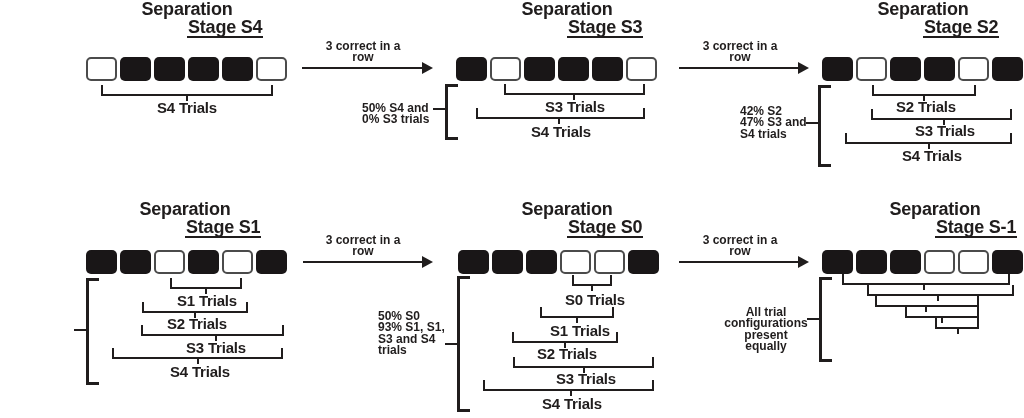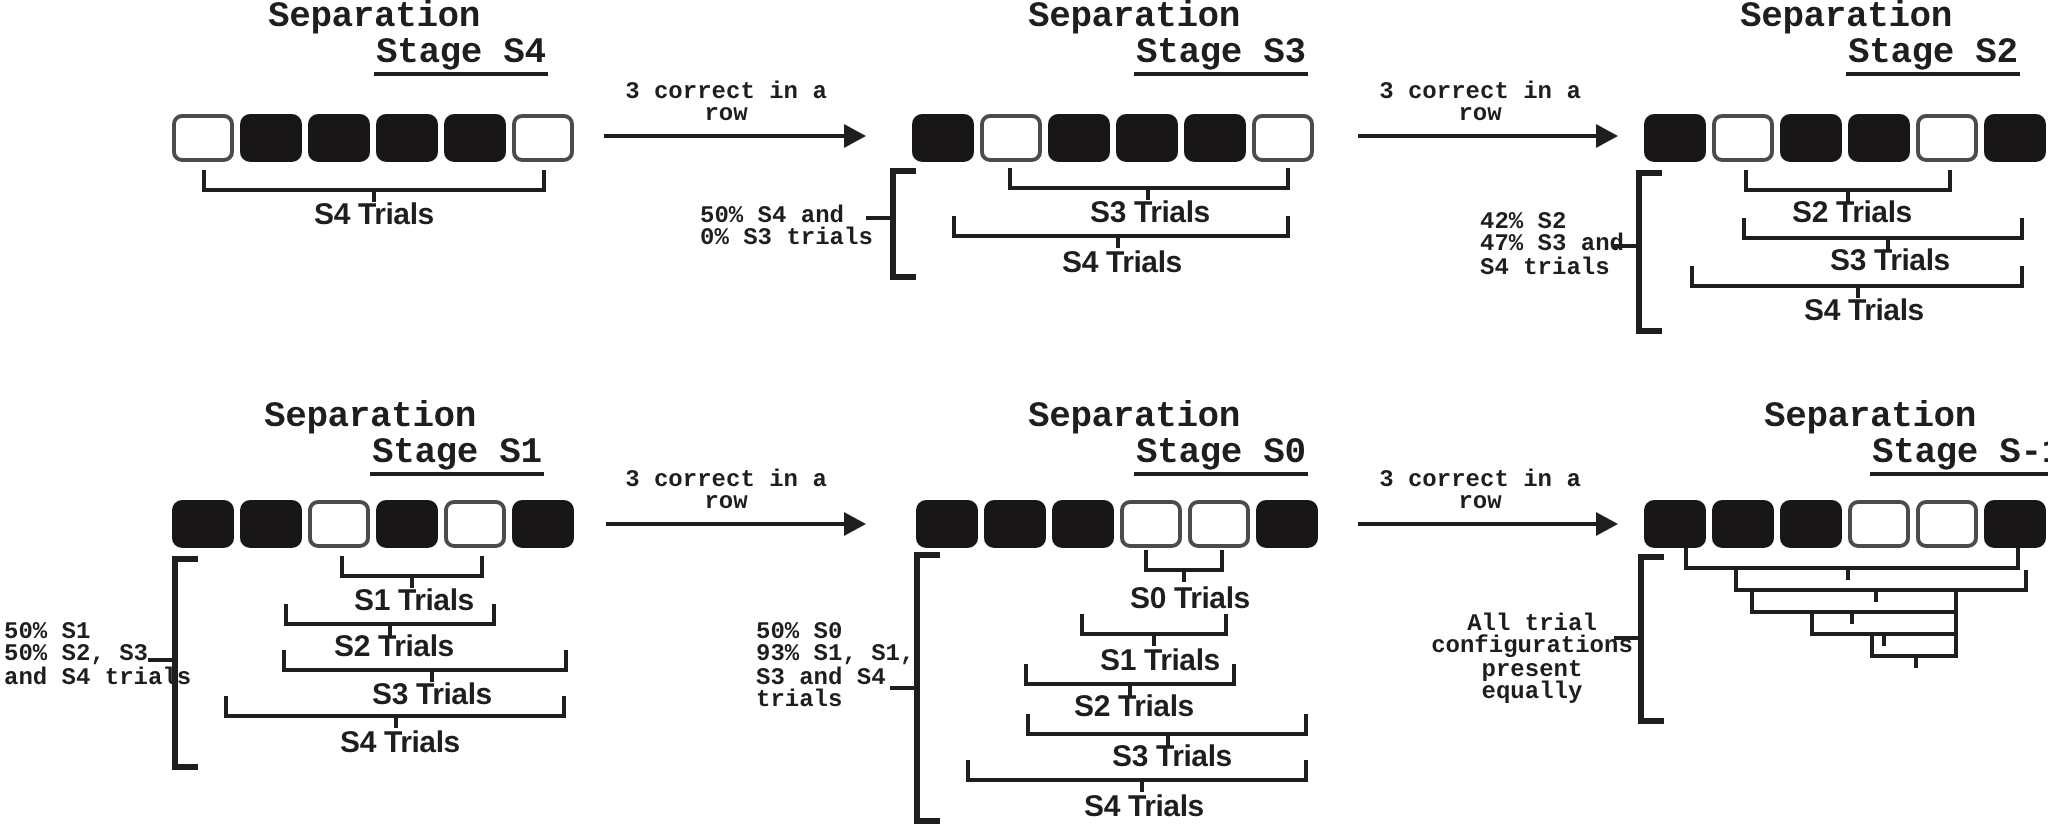--- a/index.html
+++ b/index.html
@@ -2,21 +2,21 @@
 <html><head>
 <meta charset="utf-8">
 <style>
   html,body{margin:0;padding:0;background:#fff;}
   #canvas{
     position:relative;width:1024px;height:418px;background:#fff;
     font-family:"Liberation Sans",sans-serif;color:var(--ink,#201d1d);
     overflow:hidden;
   }
   #canvas div{position:absolute;box-sizing:border-box;}
-  #canvas .flow > div{position:static;font-family:Liberation Mono, monospace;}
+  #canvas .flow > div{position:static;}
   .box{width:31px;height:24px;border-radius:5px;}
   .box.black{background:var(--boxfill,#191617);}
   .box.white{background:#fff;border:2px solid var(--boxedge,#4b4b4b);}
   .ln{background:var(--ink,#201d1d);}
   .head{width:0;height:0;background:none;
     border-left:11px solid var(--ink,#201d1d);
     border-top:6px solid transparent;border-bottom:6px solid transparent;}
   .title{width:200px;text-align:center;font-weight:bold;font-size:18px;
     line-height:15.5px;letter-spacing:-0.2px;white-space:nowrap;}
   .title .t2{margin-top:2px;}
@@ -68,21 +68,21 @@
     <div class="ln" style="left: 504px; top: 93px; width: 141px; height: 2px;"></div>
     <div class="ln" style="left: 504px; top: 84px; width: 2px; height: 11px;"></div>
     <div class="ln" style="left: 643px; top: 84px; width: 2px; height: 11px;"></div>
     <div class="ln" style="left: 573px; top: 95px; width: 2px; height: 5px;"></div>
     <div class="blabel" style="left: 515px; top: 100px;">S3 Trials</div>
     <div class="ln" style="left: 476px; top: 117px; width: 169px; height: 2px;"></div>
     <div class="ln" style="left: 476px; top: 108px; width: 2px; height: 11px;"></div>
     <div class="ln" style="left: 643px; top: 108px; width: 2px; height: 11px;"></div>
     <div class="ln" style="left: 558px; top: 119px; width: 2px; height: 5px;"></div>
     <div class="blabel" style="left: 501px; top: 125px;">S4 Trials</div>
-    <div class="side flow" style="left: 350px; top: 103px;">
+    <div class="side flow" style="left: 362px; top: 103px;">
       <div>50% S4 and</div>
       <div>0% S3 trials</div>
     </div>
     <div class="ln" style="left: 445px; top: 84px; width: 2.5px; height: 55px;"></div>
     <div class="ln" style="left: 445px; top: 84px; width: 13px; height: 2.5px;"></div>
     <div class="ln" style="left: 445px; top: 137px; width: 13px; height: 2.5px;"></div>
     <div class="ln" style="left: 433px; top: 108px; width: 12px; height: 2px;"></div>
     <div class="title flow" style="left: 823px; top: 2px;">
       <div class="t1">Separation</div>
       <div class="t2">
@@ -144,25 +144,20 @@
     <div class="ln" style="left: 141px; top: 334px; width: 143px; height: 2px;"></div>
     <div class="ln" style="left: 141px; top: 325px; width: 2px; height: 11px;"></div>
     <div class="ln" style="left: 282px; top: 325px; width: 2px; height: 11px;"></div>
     <div class="ln" style="left: 215px; top: 336px; width: 2px; height: 5px;"></div>
     <div class="blabel" style="left: 156px; top: 341px;">S3 Trials</div>
     <div class="ln" style="left: 112px; top: 357px; width: 171px; height: 2px;"></div>
     <div class="ln" style="left: 112px; top: 348px; width: 2px; height: 11px;"></div>
     <div class="ln" style="left: 281px; top: 348px; width: 2px; height: 11px;"></div>
     <div class="ln" style="left: 197px; top: 359px; width: 2px; height: 5px;"></div>
     <div class="blabel" style="left: 140px; top: 365px;">S4 Trials</div>
-    <div class="side flow" style="left: 2px; top: 311px;">
-      <div>50% S1</div>
-      <div>50% S2, S3</div>
-      <div>and S4 trials</div>
-    </div>
     <div class="ln" style="left: 86px; top: 278px; width: 2.5px; height: 106px;"></div>
     <div class="ln" style="left: 86px; top: 278px; width: 13px; height: 2.5px;"></div>
     <div class="ln" style="left: 86px; top: 382px; width: 13px; height: 2.5px;"></div>
     <div class="ln" style="left: 74px; top: 329px; width: 12px; height: 2px;"></div>
     <div class="title flow" style="left: 467px; top: 202px;">
       <div class="t1">Separation</div>
       <div class="t2">
         <div class="t2u">Stage S0</div>
       </div>
     </div>

